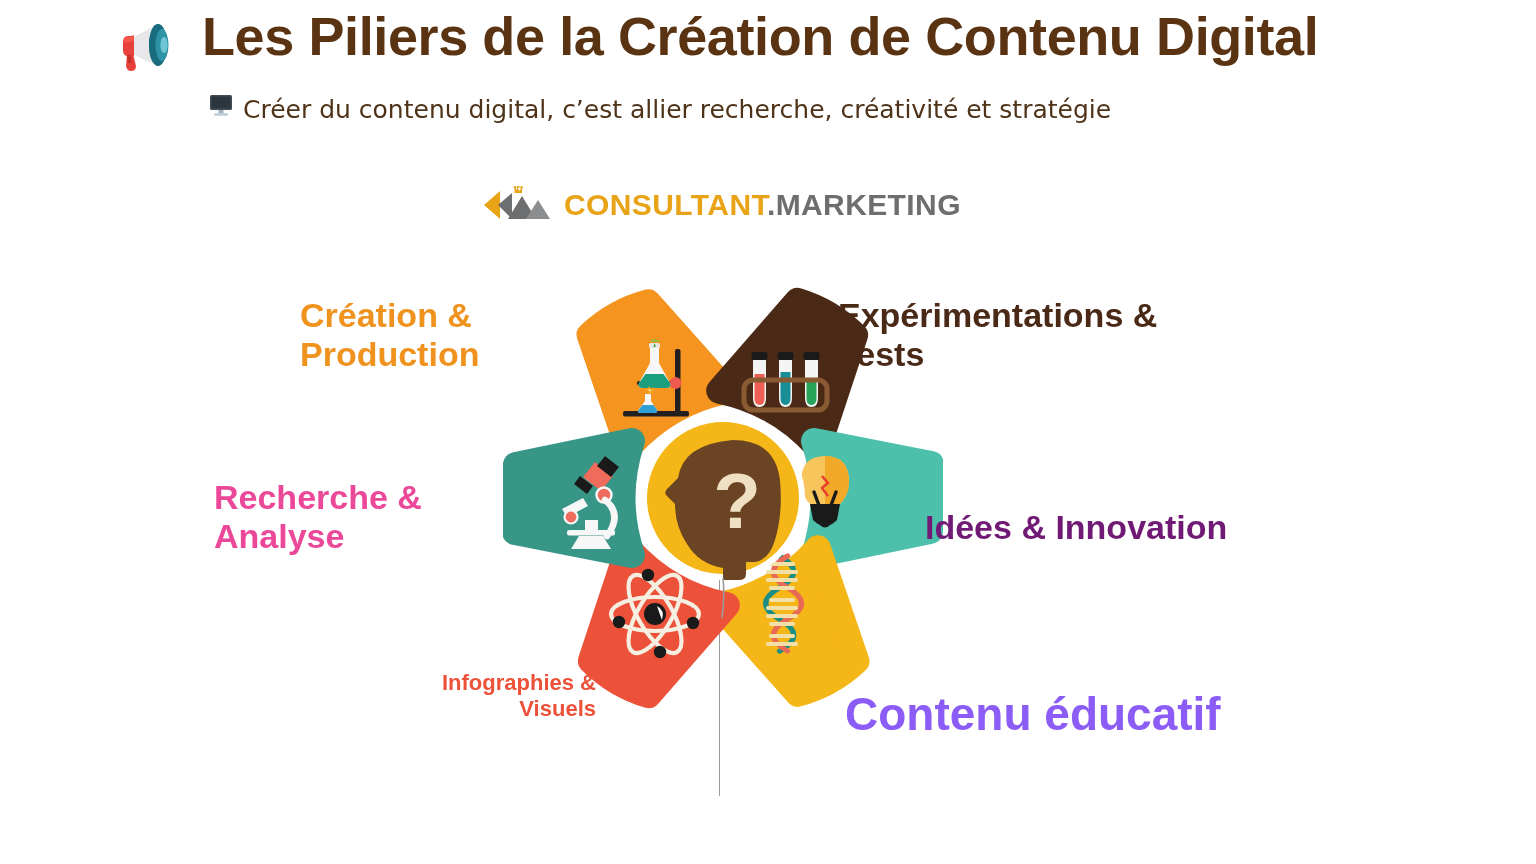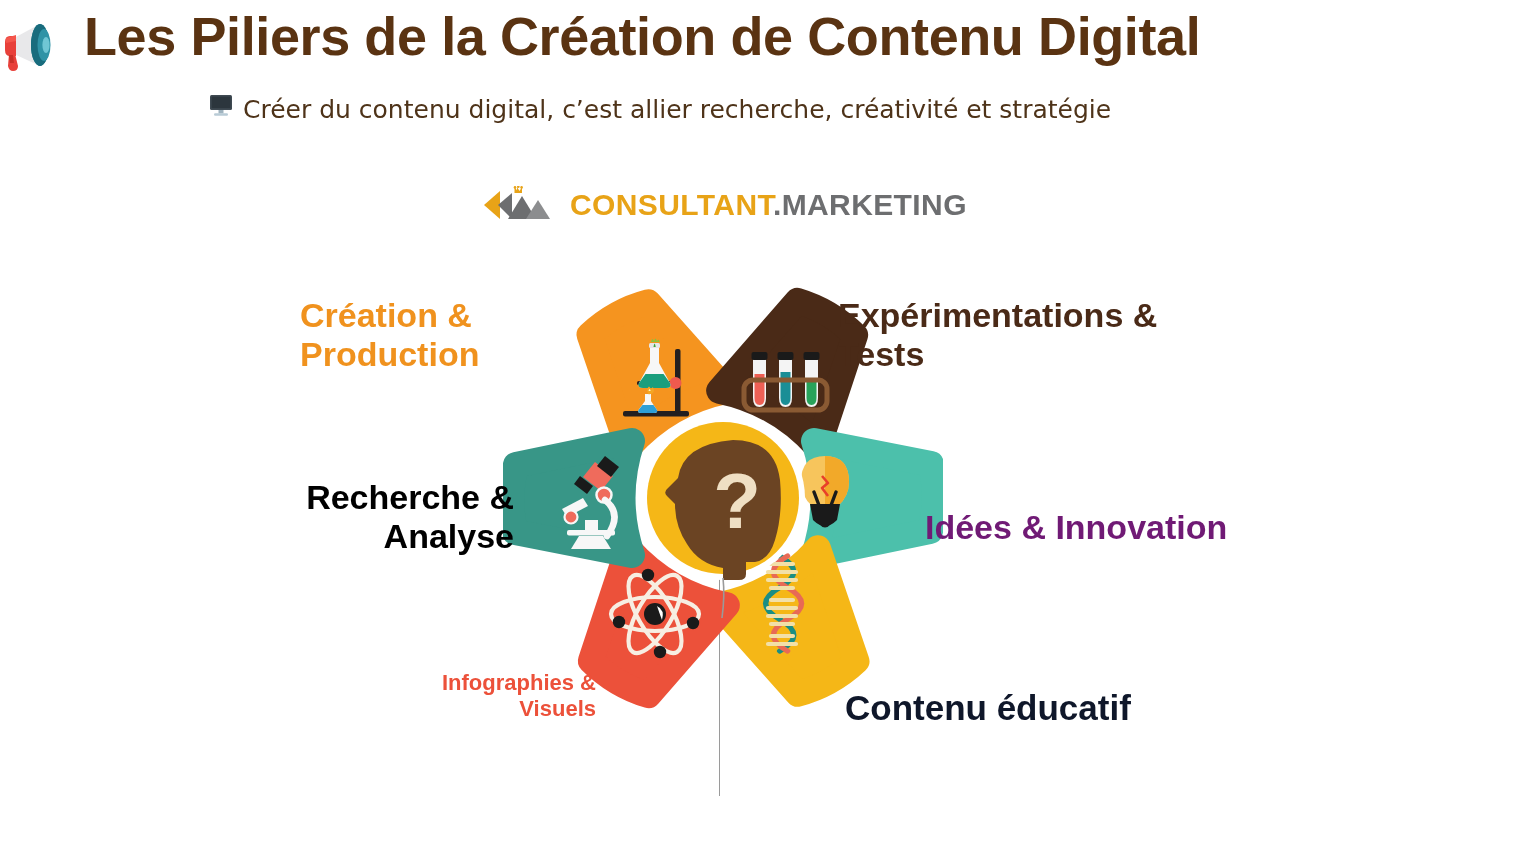--- a/index.html
+++ b/index.html
@@ -6,21 +6,21 @@
   body{
     width:1536px;height:864px;background:#ffffff;overflow:hidden;
     font-family:"Liberation Sans",sans-serif;position:relative;
   }
   .page{position:relative;width:1536px;height:864px;}
 
   
   .header{position:absolute;left:0;top:0;width:1536px;}
   .title-row{
     display:flex;align-items:flex-start;justify-content:flex-start;
-    padding-top:8px;
+    padding-left:118px;padding-top:8px;
   }
   .megaphone{
     width:78px;height:62px;flex:0 0 auto;position:relative;margin-top:6px;
   }
   .title-text{
     font-family:"Liberation Sans",sans-serif;
     font-size:54px;font-weight:bold;color:#5a3312;
     letter-spacing:-0.4px;line-height:1.05;margin-left:6px;
     white-space:nowrap;
   }
@@ -30,21 +30,21 @@
   .subtitle-line{
     font-family:"DejaVu Sans",sans-serif;
     font-size:25px;color:#4e3319;line-height:1.42;
     display:flex;align-items:center;text-align:center;
   }
   .sub-emoji{display:inline-block;margin-right:9px;flex:0 0 auto;}
   .sub-emoji-tail{display:inline-block;margin-left:10px;flex:0 0 auto;}
 
   
   .logo{
-    position:absolute;left:478px;top:186px;display:flex;align-items:center;gap:6px;
+    position:absolute;left:478px;top:186px;display:flex;align-items:center;
   }
   .logo-mark{width:78px;height:38px;margin-right:8px;flex:0 0 auto;}
   .logo-text{
     font-family:"Liberation Sans",sans-serif;
     font-size:30px;font-weight:bold;letter-spacing:0.4px;line-height:1;
   }
   .logo-c{color:#e8a317;}
   .logo-dot{color:#6d6e70;}
   .logo-m{color:#6d6e70;}
 
@@ -61,34 +61,34 @@
   }
   .lbl-creation{
     left:300px;top:38px;width:300px;text-align:left;
     font-size:34px;color:#f0921e;
   }
   .lbl-experim{
     left:838px;top:38px;width:420px;text-align:left;
     font-size:34px;color:#4a2a17;
   }
   .lbl-recherche{
-    left:214px;top:220px;width:300px;text-align:right;
-    font-size:34px;color:#000000;
+    left:214px;top:220px;width:300px;
+    font-size:34px;color:#ec4899;
   }
   .lbl-idees{
     left:925px;top:250px;width:430px;text-align:left;
     font-size:34px;color:#701a75;
   }
   .lbl-infog{
     left:218px;top:412px;width:378px;text-align:right;
     font-size:22px;color:#ec513a;
   }
   .lbl-contenu{
     left:845px;top:430px;width:430px;text-align:left;
-    font-size:35px;color:#0f172a;
+    font-size:46px;color:#8b5cf6;
   }
   .lbl-strategie{
     left:400px;top:538px;width:640px;text-align:center;
     font-size:34px;color:#6b3d12;
   }
   .connector{
     position:absolute;left:719px;top:310px;width:1px;height:228px;
     background:#9a9a9a;
   }
 </style>

